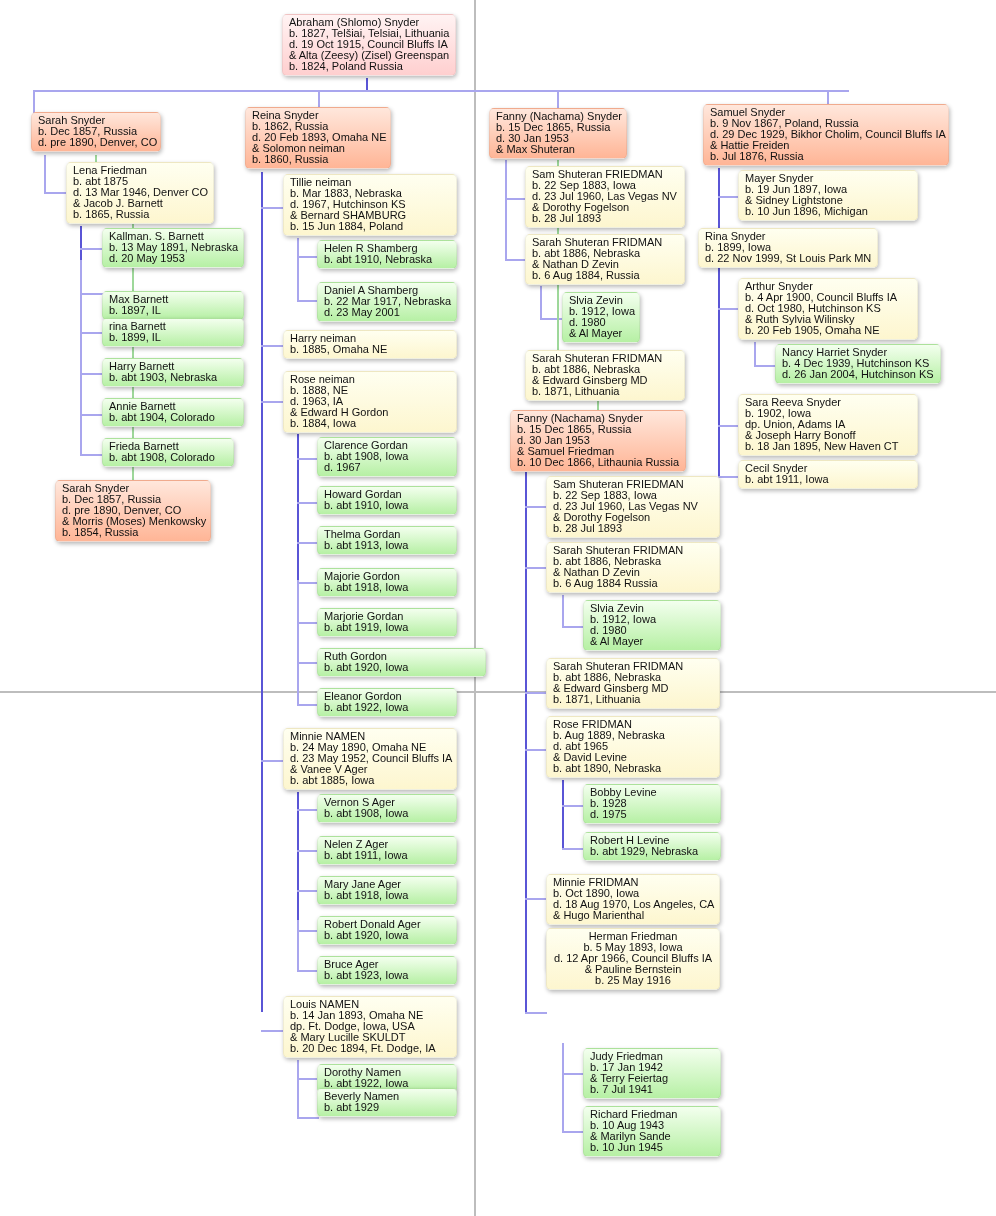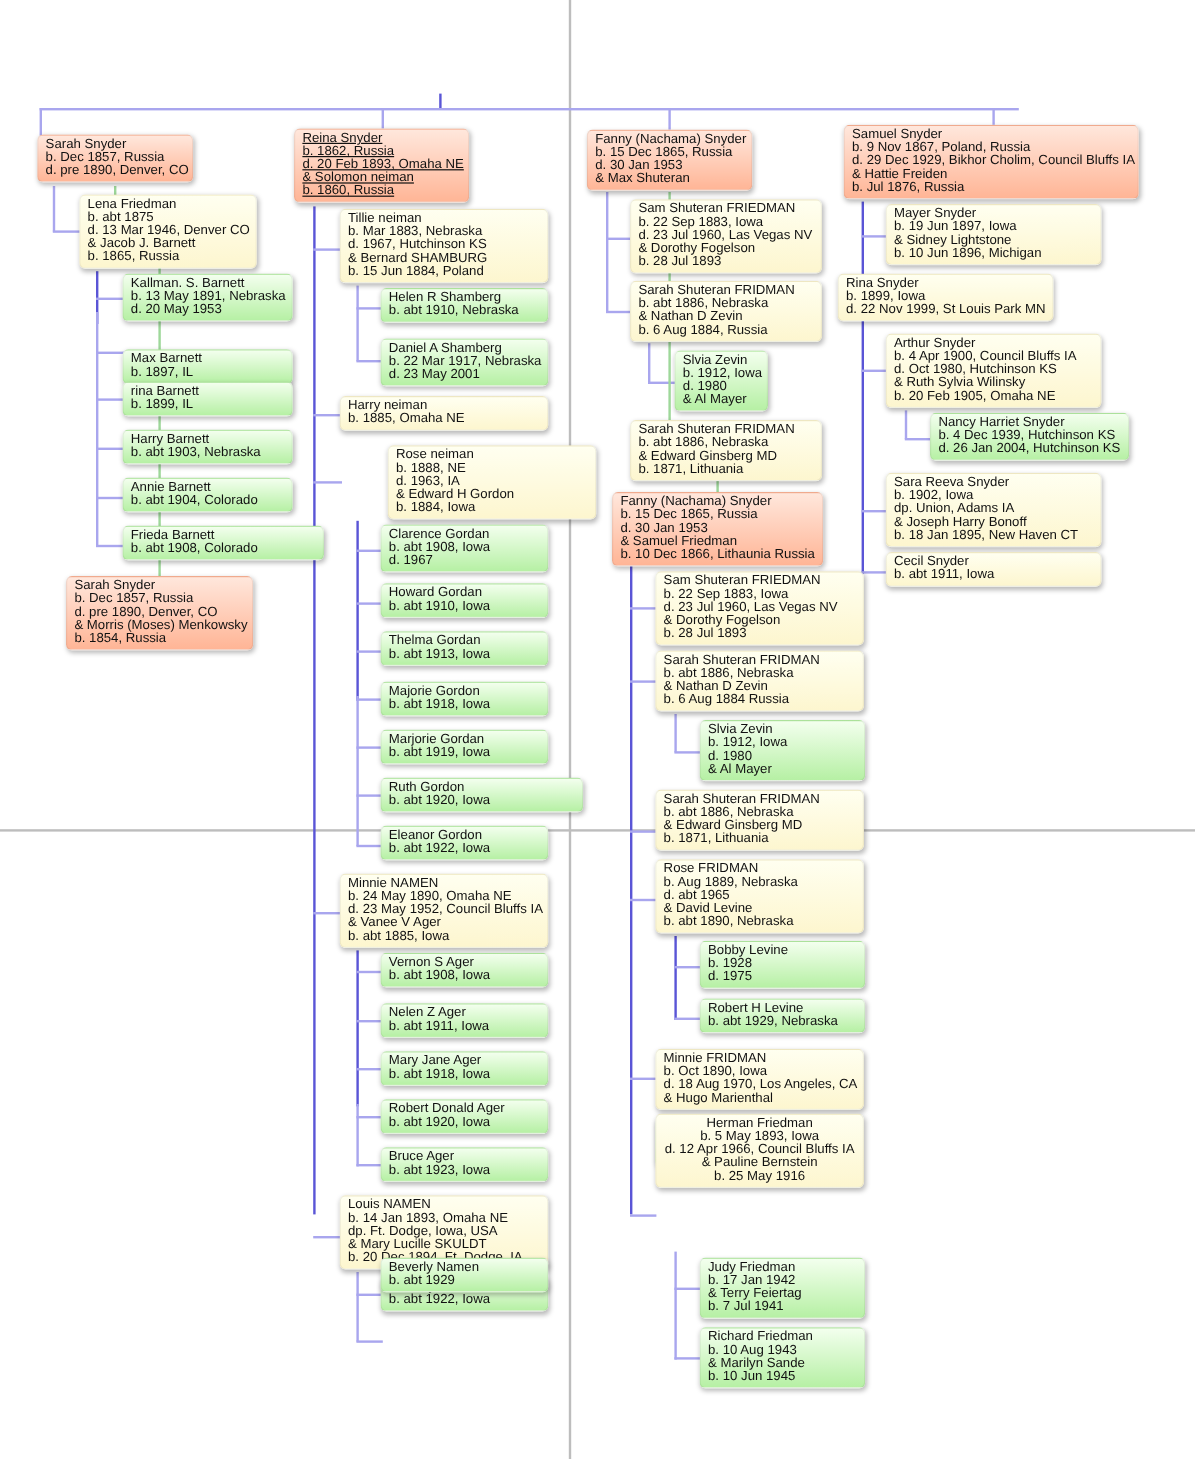--- a/index.html
+++ b/index.html
@@ -117,20 +117,27 @@
 
   <div class="conn dark" style="left:718px;top:168px;width:2px;height:310px;"></div>
   <div class="conn" style="left:718px;top:196px;width:22px;height:2px;"></div>
   <div class="conn" style="left:718px;top:249px;width:22px;height:2px;"></div>
   <div class="conn" style="left:718px;top:308px;width:22px;height:2px;"></div>
   <div class="conn" style="left:718px;top:425px;width:22px;height:2px;"></div>
   <div class="conn" style="left:718px;top:476px;width:22px;height:2px;"></div>
   <div class="conn" style="left:754px;top:342px;width:2px;height:24px;"></div>
   <div class="conn" style="left:754px;top:365px;width:22px;height:2px;"></div>
 
+  <div class="box root" style="left:282px;top:14px;">
+    <span class="ln">Abraham (Shlomo) Snyder</span>
+    <span class="ln">b. 1827, Telšiai, Telsiai, Lithuania</span>
+    <span class="ln">d. 19 Oct 1915, Council Bluffs IA</span>
+    <span class="ln">&amp; Alta (Zeesy) (Zisel) Greenspan</span>
+    <span class="ln">b. 1824, Poland Russia</span>
+  </div>
 
   <div id="boxes">
       <div class="box g1" style="left: 31px; top: 112px; width: 130px;">
         <span class="ln">Sarah Snyder</span>
         <span class="ln">b. Dec 1857, Russia</span>
         <span class="ln">d. pre 1890, Denver, CO</span>
       </div>
       <div class="box g2" style="left: 66px; top: 162px; width: 148px;">
         <span class="ln">Lena Friedman</span>
         <span class="ln">b. abt 1875</span>
@@ -152,32 +159,32 @@
         <span class="ln">b. 1899, IL</span>
       </div>
       <div class="box g3" style="left: 102px; top: 358px; width: 142px;">
         <span class="ln">Harry Barnett</span>
         <span class="ln">b. abt 1903, Nebraska</span>
       </div>
       <div class="box g3" style="left: 102px; top: 398px; width: 142px;">
         <span class="ln">Annie Barnett</span>
         <span class="ln">b. abt 1904, Colorado</span>
       </div>
-      <div class="box g3" style="left: 102px; top: 438px; width: 168px;">
+      <div class="box g3" style="left: 102px; top: 438px; width: 132px;">
         <span class="ln">Frieda Barnett</span>
         <span class="ln">b. abt 1908, Colorado</span>
       </div>
       <div class="box g1" style="left: 55px; top: 480px; width: 156px;">
         <span class="ln">Sarah Snyder</span>
         <span class="ln">b. Dec 1857, Russia</span>
         <span class="ln">d. pre 1890, Denver, CO</span>
         <span class="ln">&amp; Morris (Moses) Menkowsky</span>
         <span class="ln">b. 1854, Russia</span>
       </div>
-      <div class="box g1" style="left: 245px; top: 107px; width: 146px; text-decoration: underline;">
+      <div class="box g1" style="left: 245px; top: 107px; width: 146px;">
         <span class="ln">Reina Snyder</span>
         <span class="ln">b. 1862, Russia</span>
         <span class="ln">d. 20 Feb 1893, Omaha NE</span>
         <span class="ln">&amp; Solomon neiman</span>
         <span class="ln">b. 1860, Russia</span>
       </div>
       <div class="box g2" style="left: 283px; top: 174px; width: 174px;">
         <span class="ln">Tillie neiman</span>
         <span class="ln">b. Mar 1883, Nebraska</span>
         <span class="ln">d. 1967, Hutchinson KS</span>
@@ -190,21 +197,21 @@
       </div>
       <div class="box g3" style="left: 317px; top: 282px; width: 140px;">
         <span class="ln">Daniel A Shamberg</span>
         <span class="ln">b. 22 Mar 1917, Nebraska</span>
         <span class="ln">d. 23 May 2001</span>
       </div>
       <div class="box g2" style="left: 283px; top: 330px; width: 174px;">
         <span class="ln">Harry neiman</span>
         <span class="ln">b. 1885, Omaha NE</span>
       </div>
-      <div class="box g2" style="left: 283px; top: 371px; width: 174px; margin-left: 40px;">
+      <div class="box g2" style="left: 283px; top: 371px; width: 174px;">
         <span class="ln">Rose neiman</span>
         <span class="ln">b. 1888, NE</span>
         <span class="ln">d. 1963, IA</span>
         <span class="ln">&amp; Edward H Gordon</span>
         <span class="ln">b. 1884, Iowa</span>
       </div>
       <div class="box g3" style="left: 317px; top: 437px; width: 140px;">
         <span class="ln">Clarence Gordan</span>
         <span class="ln">b. abt 1908, Iowa</span>
         <span class="ln">d. 1967</span>
@@ -264,21 +271,21 @@
         <span class="ln">Louis NAMEN</span>
         <span class="ln">b. 14 Jan 1893, Omaha NE</span>
         <span class="ln">dp. Ft. Dodge, Iowa, USA</span>
         <span class="ln">&amp; Mary Lucille SKULDT</span>
         <span class="ln">b. 20 Dec 1894, Ft. Dodge, IA</span>
       </div>
       <div class="box g3" style="left: 317px; top: 1064px; width: 140px;">
         <span class="ln">Dorothy Namen</span>
         <span class="ln">b. abt 1922, Iowa</span>
       </div>
-      <div class="box g3" style="left: 317px; top: 1048px; width: 140px;">
+      <div class="box g3" style="left: 317px; top: 1088px; width: 140px;">
         <span class="ln">Beverly Namen</span>
         <span class="ln">b. abt 1929</span>
       </div>
       <div class="box g1" style="left: 489px; top: 108px; width: 138px;">
         <span class="ln">Fanny (Nachama) Snyder</span>
         <span class="ln">b. 15 Dec 1865, Russia</span>
         <span class="ln">d. 30 Jan 1953</span>
         <span class="ln">&amp; Max Shuteran</span>
       </div>
       <div class="box g2" style="left: 525px; top: 166px; width: 160px;">

